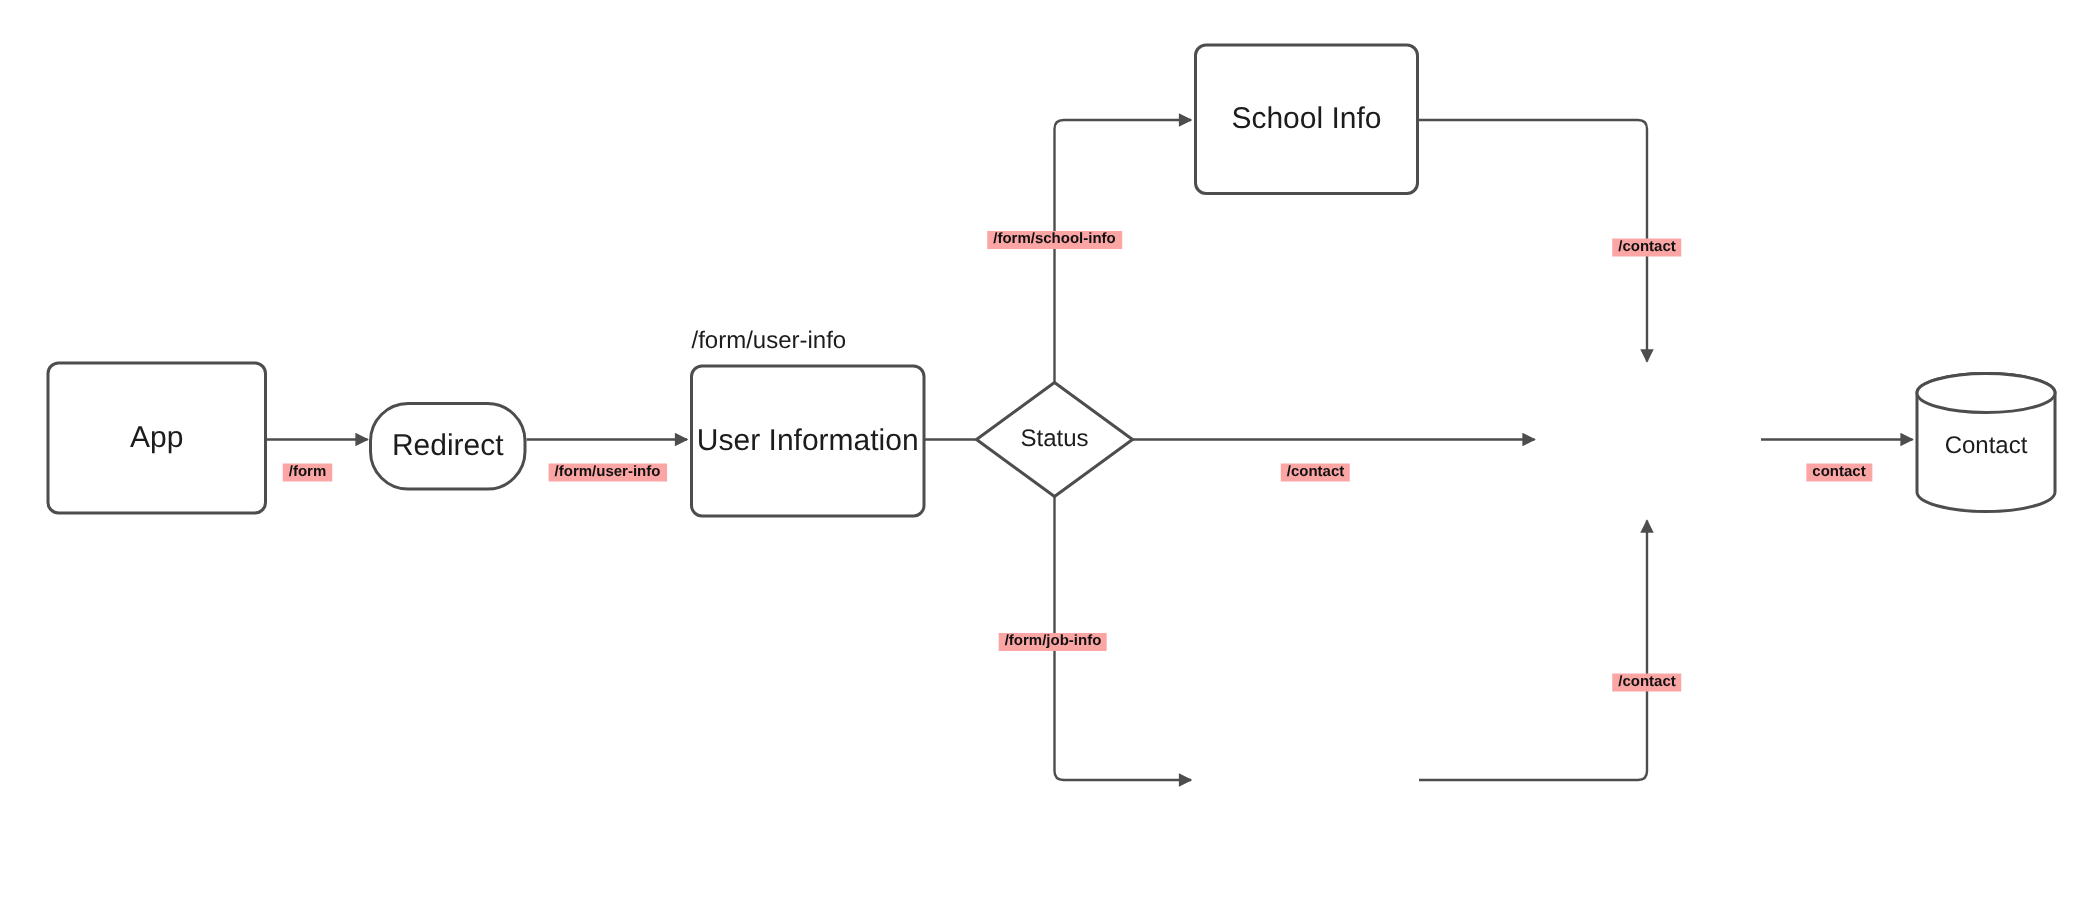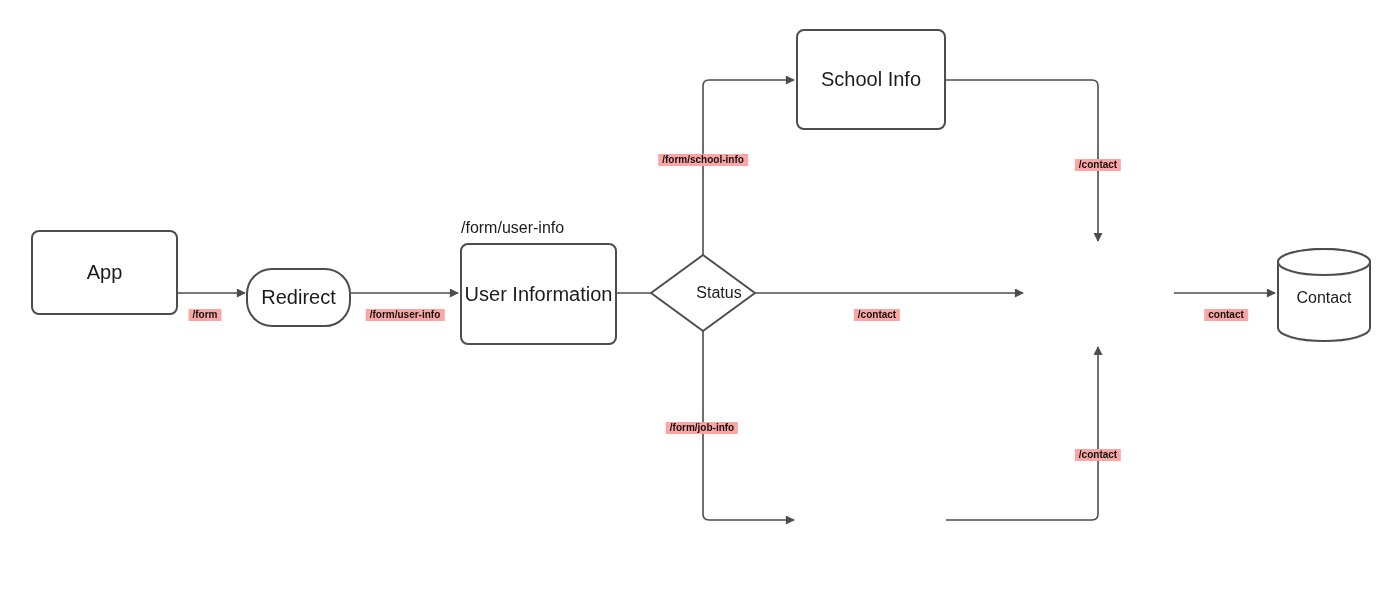--- a/index.html
+++ b/index.html
@@ -83,41 +83,41 @@
     </g>
 
     <path d="M 651 293 L 703 255 L 755 293 L 703 331 Z" fill="#ffffff" stroke="#4d4d4d" stroke-width="2" stroke-linejoin="round"></path>
 
     <g fill="#ffffff" stroke="#4d4d4d" stroke-width="2">
       <path d="M 1278 262 A 46 13 0 0 1 1370 262 L 1370 328 A 46 13 0 0 1 1278 328 Z"></path>
       <ellipse cx="1324" cy="262" rx="46" ry="13"></ellipse>
     </g>
   </svg>
 
-  <div class="node" style="left:31px; top:230px; width:147px; height:85px;">
+  <div class="node" style="left:31px; top:241px; width:147px; height:102px;">
     <span>App</span>
   </div>
 
   <div class="node stadium" style="left:246px; top:268px; width:105px; height:59px;">
     <span>Redirect</span>
   </div>
 
   <div class="caption" style="left:461px; top:219px;">/form/user-info</div>
 
   <div class="node" style="left:460px; top:243px; width:157px; height:102px;">
     <span>User Information</span>
   </div>
 
   <div class="node" style="left:796px; top:29px; width:150px; height:101px;">
     <span>School Info</span>
   </div>
 
 
 
-  <div class="shape-label" style="left:667px; top:255px; width:104px; height:76px;">Status</div>
+  <div class="shape-label" style="left:651px; top:255px; width:104px; height:76px;">Status</div>
 
   <div class="shape-label" style="left:1278px; top:268px; width:92px; height:60px;">Contact</div>
 
   <div class="edge-label" style="left:205px; top:293px;">/form</div>
 
   <div class="edge-label" style="left:405px; top:293px;">/form/user-info</div>
 
   <div class="edge-label" style="left:703px; top:138px;">/form/school-info</div>
 
   <div class="edge-label" style="left:1098px; top:143px;">/contact</div>

